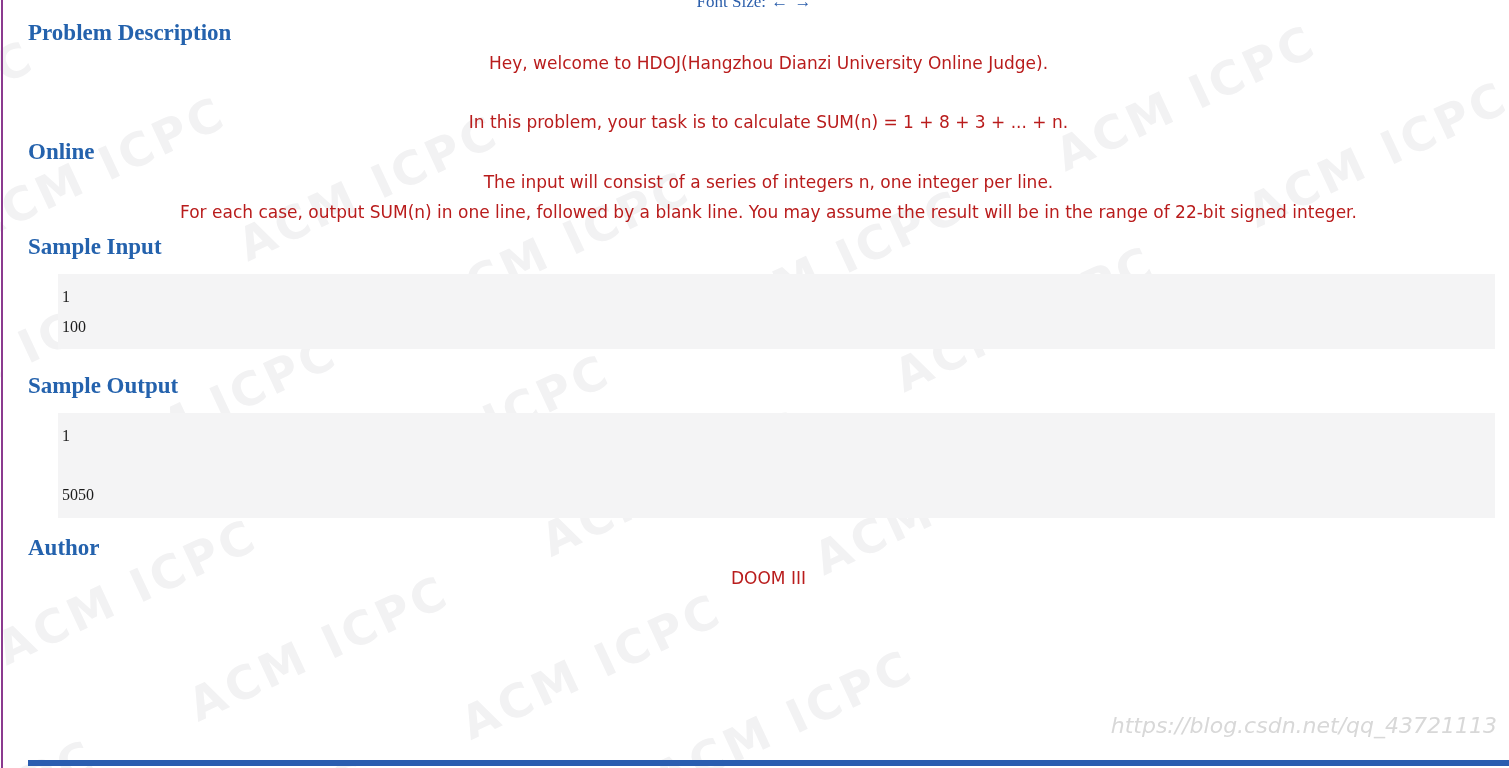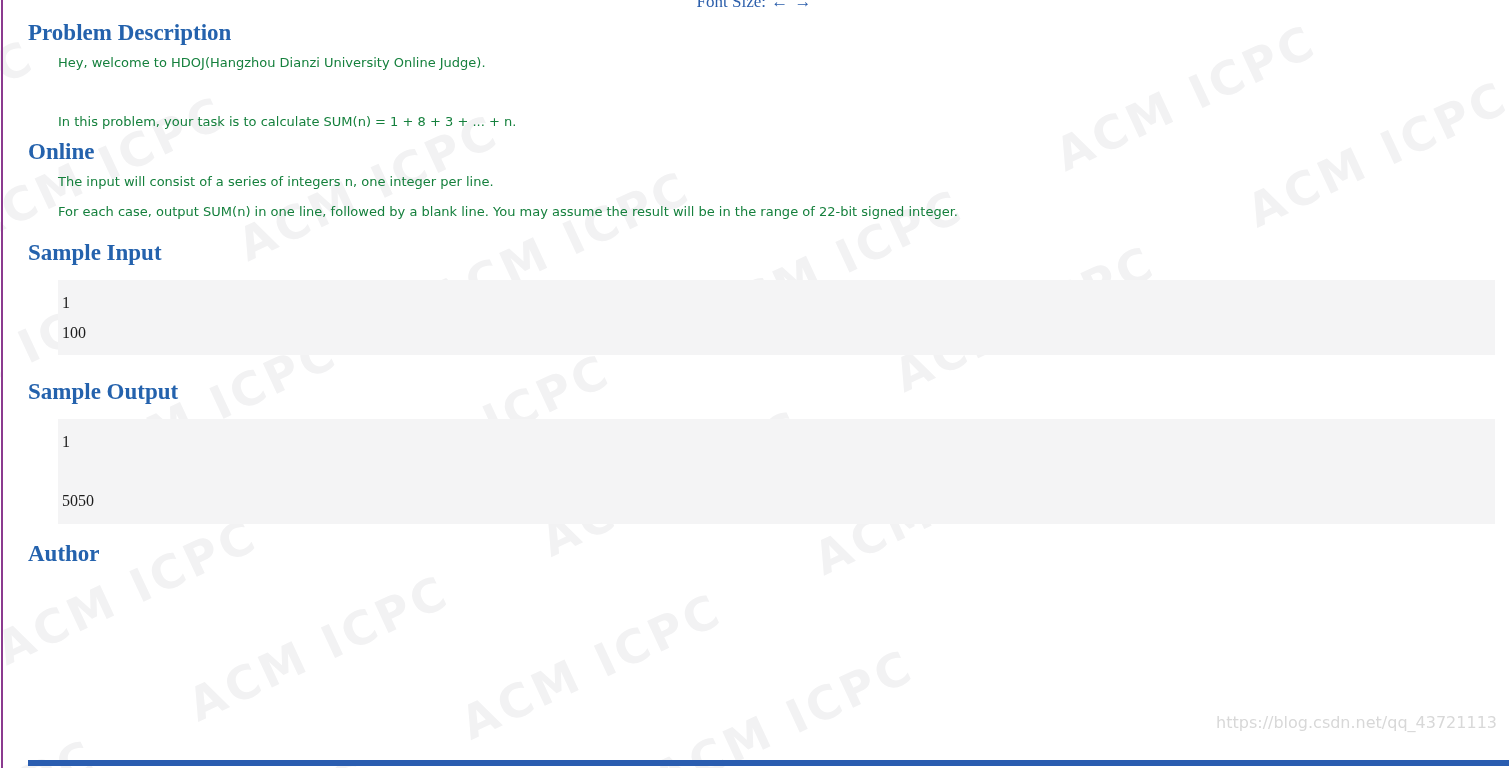--- a/index.html
+++ b/index.html
@@ -83,25 +83,26 @@
     font-weight: bold;
     font-size: 23px;
     color: #2462ad;
     margin: 0;
     padding: 0 13px 0 28px;
     line-height: 30px;
   }
 
   p.body-text {
     font-family: "DejaVu Sans", sans-serif;
-    font-size: 13px;
-    color: #15803d;
+    font-size: 17px;
+    color: #b91c1c;
     margin: 0;
     padding: 0 30px 0 58px;
     line-height: 30px;
+    text-align: center;
   }
 
   .spacer-para { height: 29px; }
 
   pre.code-block {
     background: #f4f4f5;
     margin: 0 14px 0 58px;
     padding: 8px 0 8px 4px;
     font-family: "Liberation Serif", serif;
     font-size: 16px;
@@ -109,24 +110,25 @@
     line-height: 29.5px;
     white-space: pre;
     border: 0;
   }
 
   #csdn-watermark {
     position: absolute;
     right: 12px;
     top: 713px;
     font-family: "DejaVu Sans", sans-serif;
-    font-size: 16px;
+    font-size: 22px;
     color: #d8d8d8;
     z-index: 4;
     letter-spacing: 0px;
+    font-style: italic;
   }
 
   #bottom-bar {
     position: absolute;
     left: 28px;
     right: 0;
     top: 760px;
     height: 6px;
     background: #2a5db0;
     z-index: 4;
@@ -163,28 +165,29 @@
   <h2 class="section-heading">Problem Description</h2>
   <p class="body-text">Hey, welcome to HDOJ(Hangzhou Dianzi University Online Judge).</p>
   <div class="spacer-para"></div>
   <p class="body-text">In this problem, your task is to calculate SUM(n) = 1 + 8 + 3 + ... + n.</p>
 
   <h2 class="section-heading">Online</h2>
   <p class="body-text">The input will consist of a series of integers n, one integer per line.</p>
 
   <p class="body-text">For each case, output SUM(n) in one line, followed by a blank line. You may assume the result will be in the range of 22-bit signed integer.</p>
 
-  <h2 class="section-heading" style="margin-top:11px;">Sample Input</h2>
+  <h2 class="section-heading" style="margin-top:5px;">Sample Input</h2>
   <pre class="code-block" style="margin-top:12px;">1
 100</pre>
 
   <h2 class="section-heading" style="margin-top:22px;">Sample Output</h2>
   <pre class="code-block" style="margin-top:12px;">1
 
 5050
 </pre>
 
   <h2 class="section-heading" style="margin-top:15px;">Author</h2>
+  <p class="body-text">DOOM III</p>
 
 </div>
 
 <div id="csdn-watermark">https://blog.csdn.net/qq_43721113</div>
 <div id="bottom-bar"></div>
 
 </body></html>

